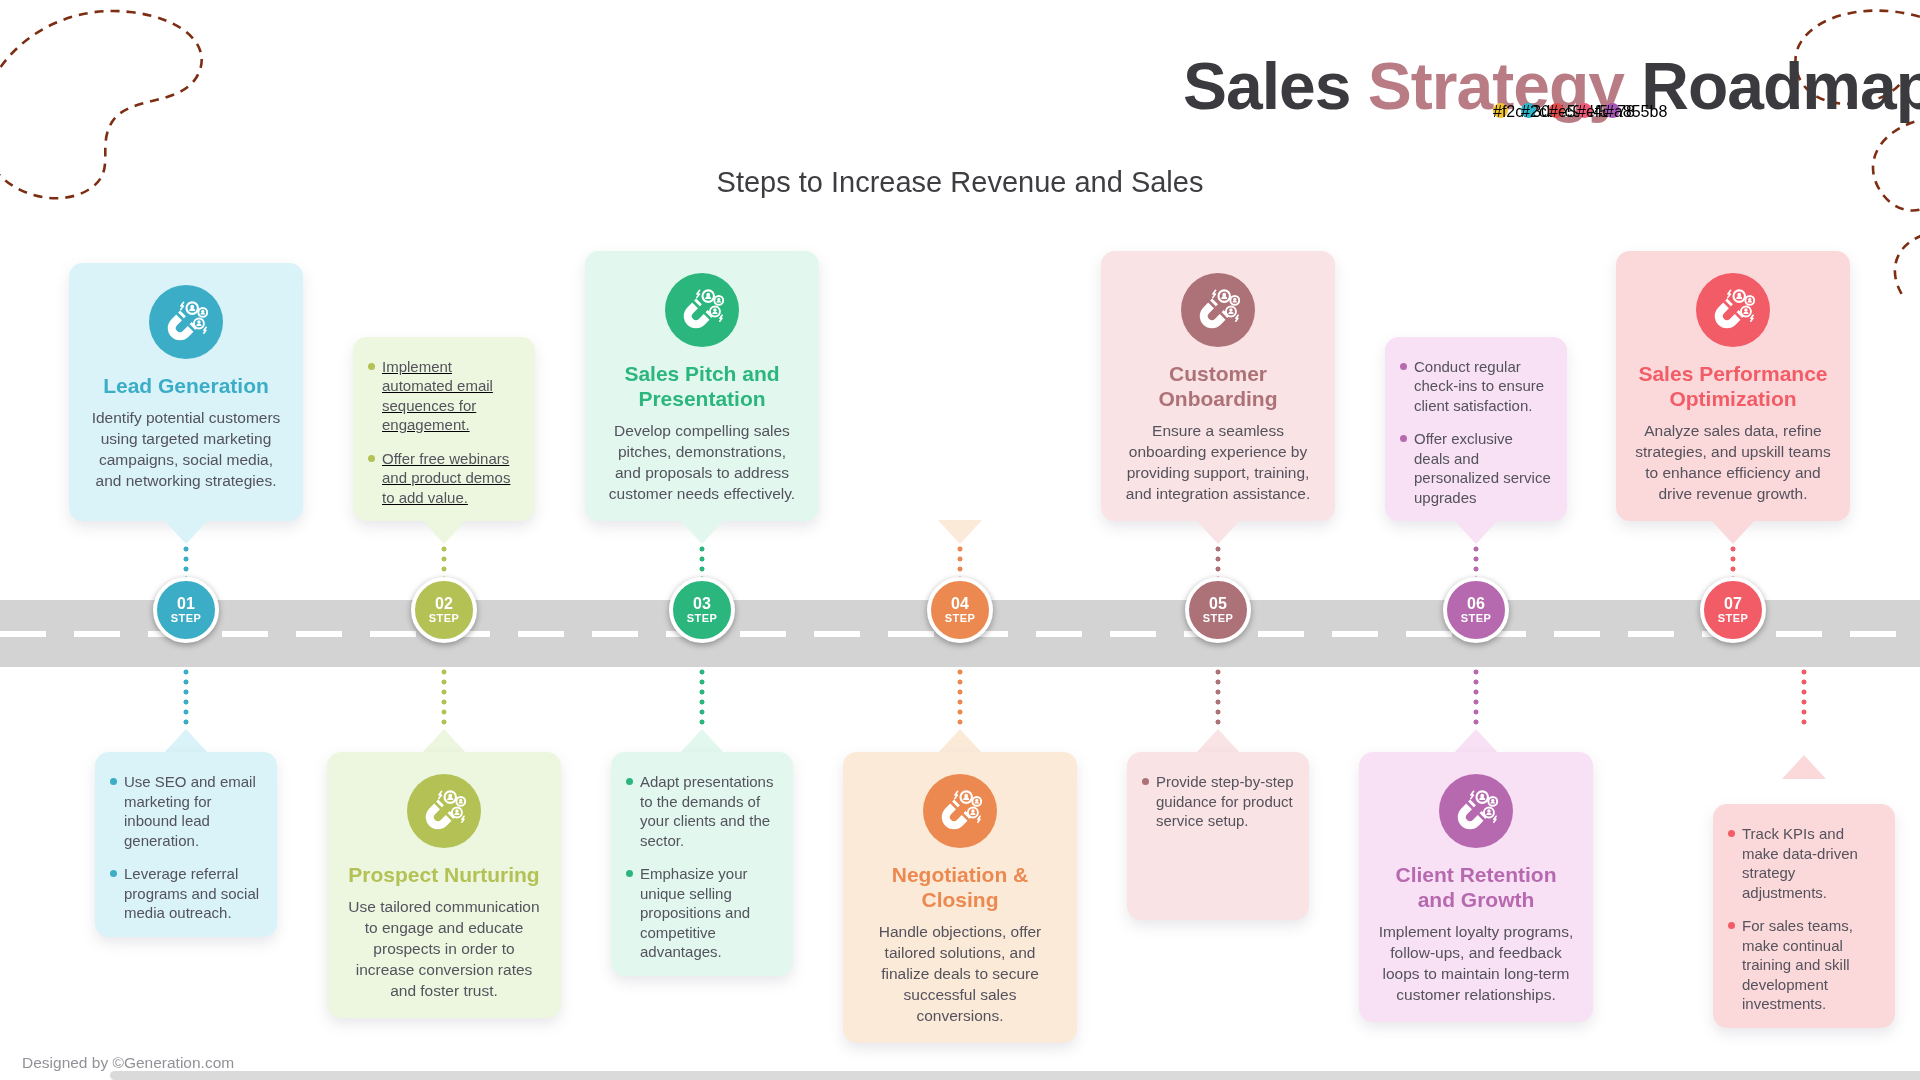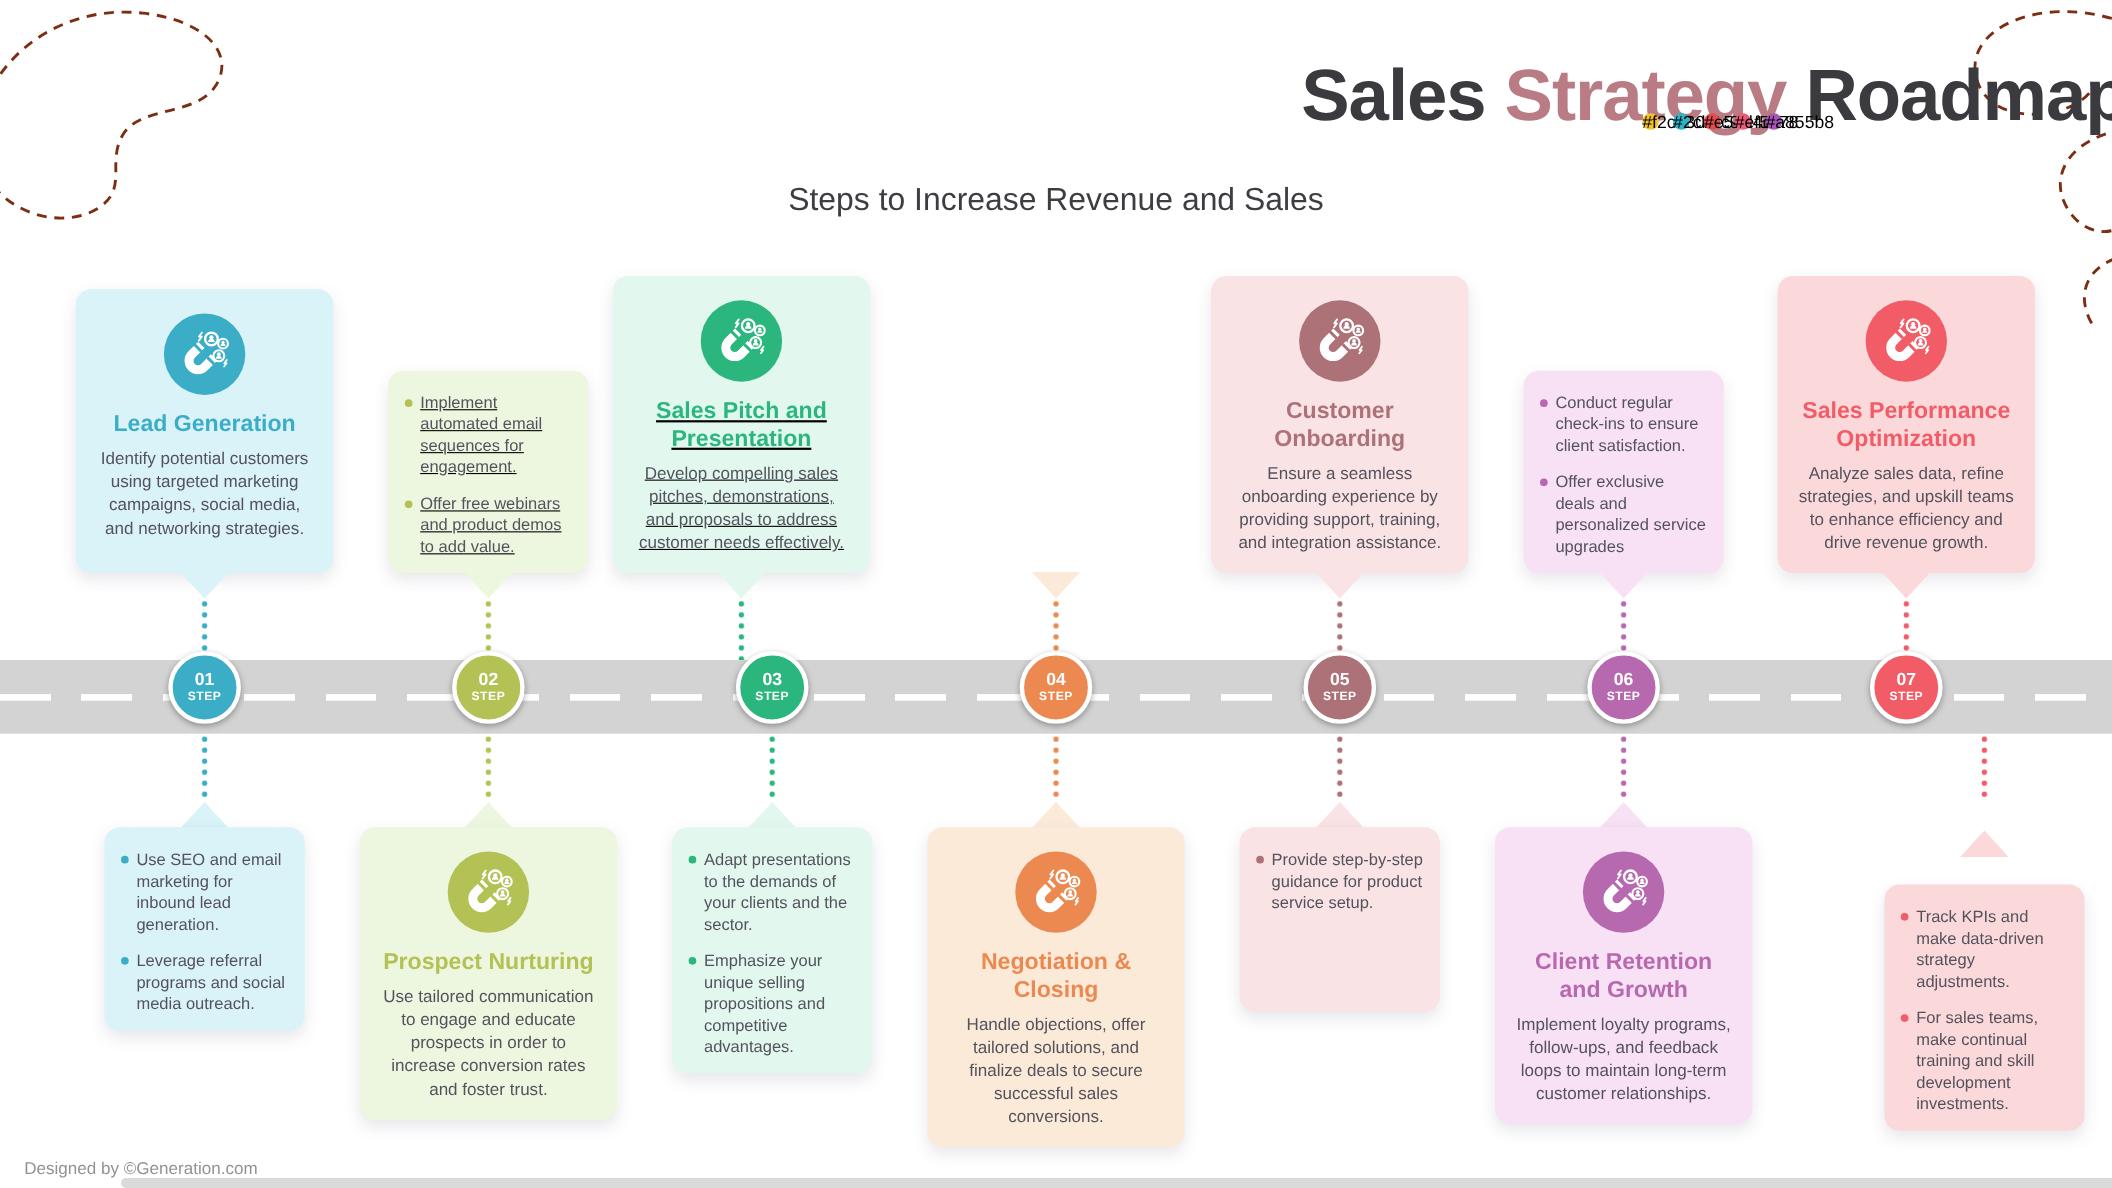--- a/index.html
+++ b/index.html
@@ -19,21 +19,21 @@
   .deco{position:absolute;pointer-events:none;}
   .deco-tl{top:0;left:0;}
   .deco-tr{top:0;right:0;}
   .deco path{fill:none;stroke-width:2.6px;stroke-dasharray:9 7;}
 
   
   .road{position:absolute;left:0;top:600px;width:1920px;height:67px;}
   .road-line{position:absolute;top:50%;margin-top:-3px;left:0;width:100%;height:6px;}
 
   
-  .marker{position:absolute;top:592px;width:66px;height:66px;box-sizing:border-box;
+  .marker{position:absolute;top:577px;width:66px;height:66px;box-sizing:border-box;
           border-radius:50%;border:4px solid #fff;background:var(--accent);
           transform:translateX(-50%);z-index:6;display:flex;flex-direction:column;
           align-items:center;justify-content:center;color:#fff;
           box-shadow:0 2px 6px rgba(0,0,0,.35);line-height:1.05;}
   .marker-num{font-size:16px;font-weight:700;}
   .marker-label{font-size:11px;font-weight:700;letter-spacing:.5px;}
 
   
   .col{position:absolute;display:flex;flex-direction:column;align-items:center;
        transform:translateX(-50%);z-index:2;}
@@ -199,21 +199,21 @@
           <li>Offer free webinars and product demos to add value.</li>
         </ul>
   </div>
       <div class="tail tail-down"></div>
       <div class="connector conn-top"></div>
     </div>
     <div class="marker" style="left: 702px; text-align: center; --accent: #2bb67d;">
     <span class="marker-num">03</span>
     <span class="marker-label">STEP</span>
   </div>
-    <div class="col col-top" style="left: 674px; text-decoration: underline; --accent: #2bb67d; --bg: #e2f8ef;">
+    <div class="col col-top" style="left: 702px; --accent: #2bb67d; --bg: #e2f8ef;">
       <div class="card main-card">
     <div class="icon-circle">
       <svg class="icon-svg" viewBox="0 0 48 48" width="46" height="46">
         <g transform="translate(17 31) rotate(45)">
           <path d="M-8.5 -14 V-1 a8.5 8.5 0 0 0 17 0 V-14" fill="none" stroke="#fff" stroke-width="8.5"></path>
           <rect class="gap" x="-13.5" y="-11" width="9.5" height="2.8"></rect>
           <rect class="gap" x="4" y="-11" width="9.5" height="2.8"></rect>
         </g>
         <g fill="none" stroke="#fff">
           <circle cx="30.5" cy="9.5" r="6" stroke-width="2.2"></circle>

